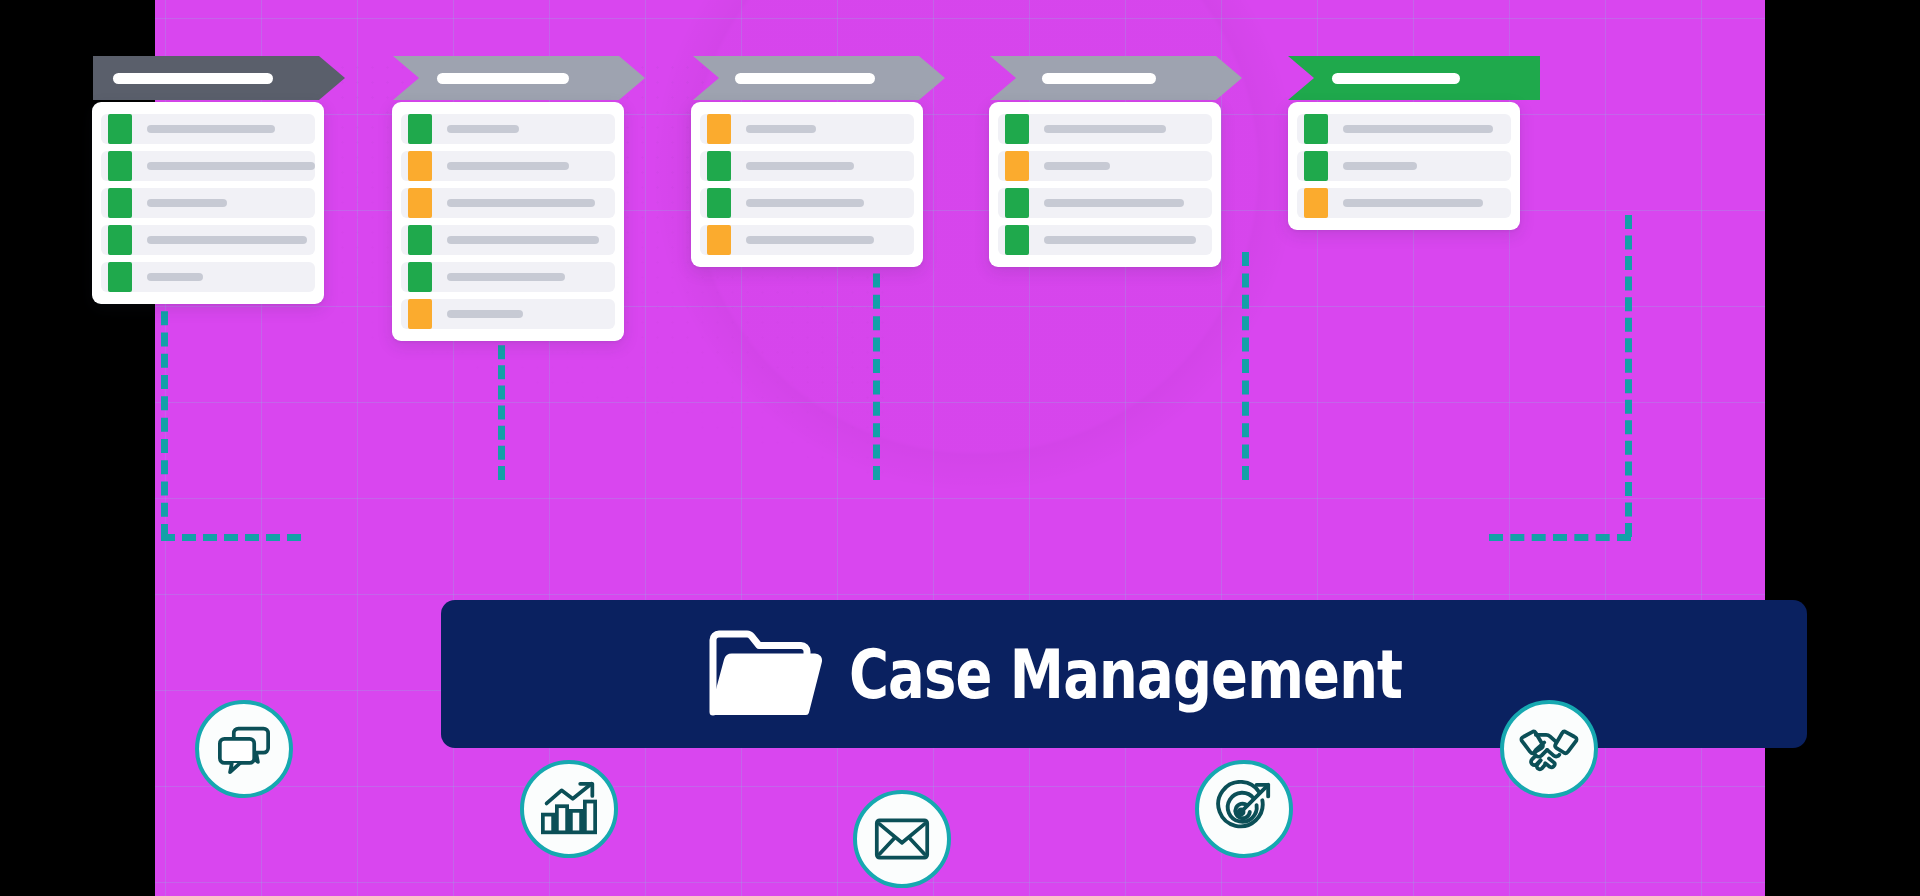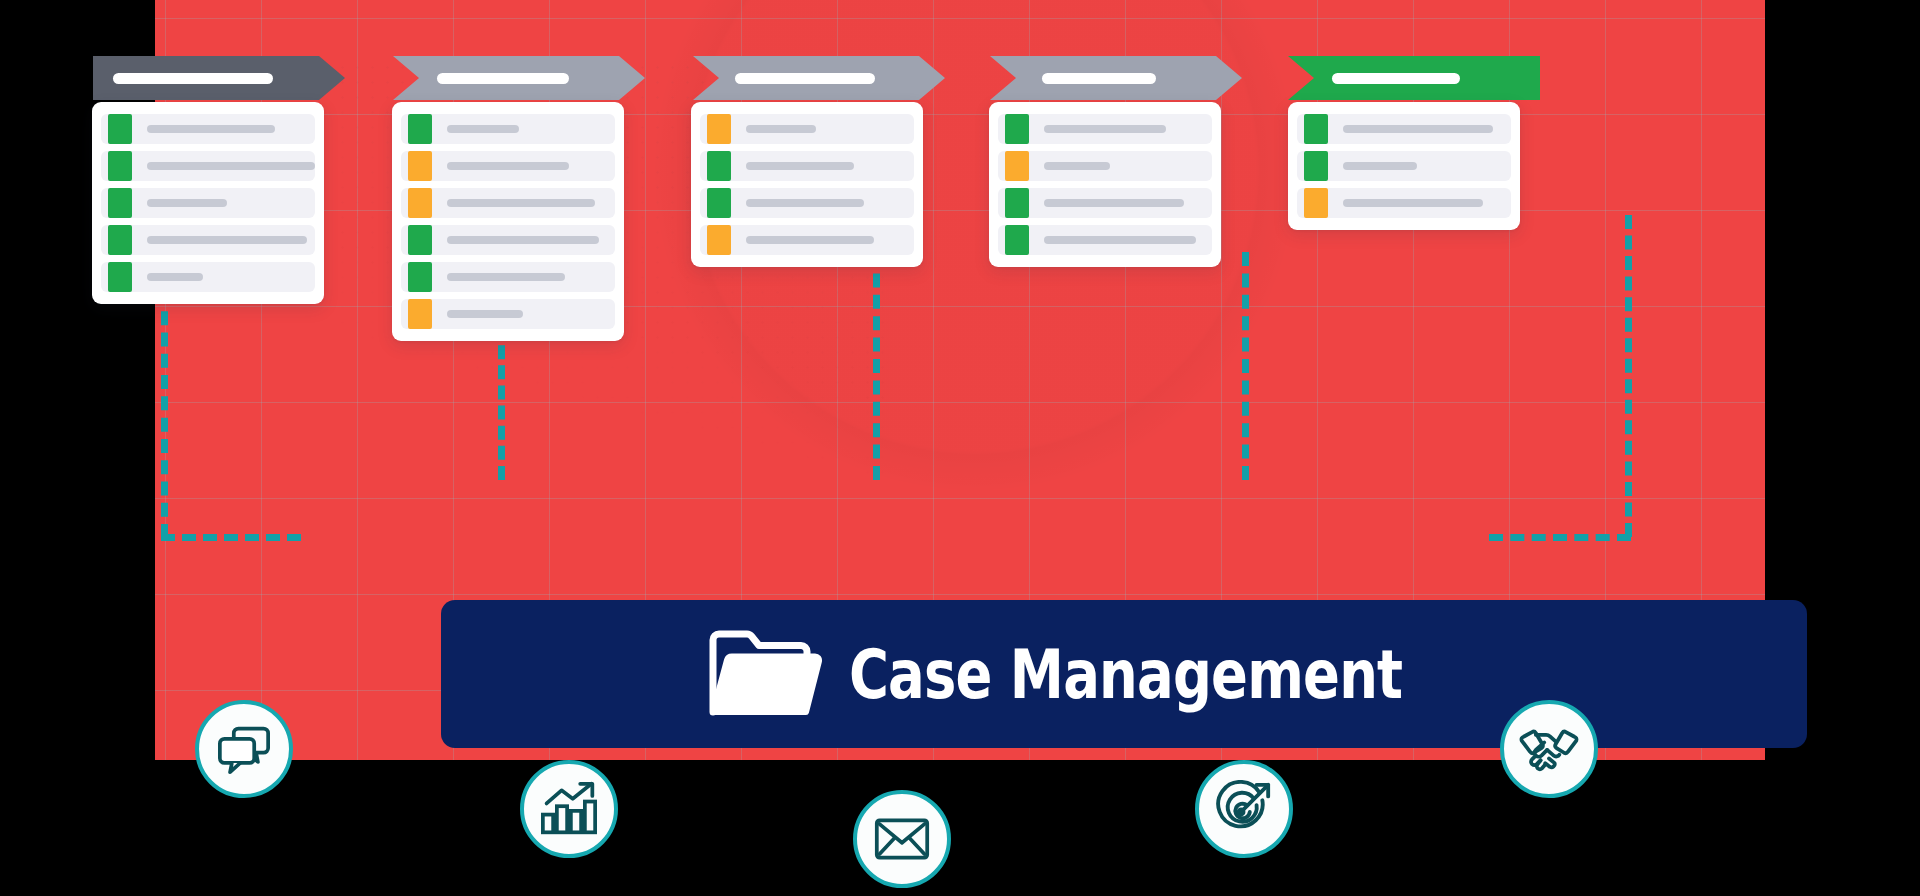--- a/index.html
+++ b/index.html
@@ -19,22 +19,22 @@
     height: 896px;
     background: #000000;
   }
 
   
   #canvas {
     position: absolute;
     left: 155px;
     top: 0;
     width: 1610px;
-    height: 760px;
-    background: #ef4444;
+    height: 896px;
+    background: #d946ef;
     overflow: visible;
   }
 
   
   #grid {
     position: absolute;
     left: 0; top: 0;
     width: 100%; height: 100%;
     background-image:
       linear-gradient(to right, rgba(126,206,214,0.22) 1.5px, transparent 1.5px),

